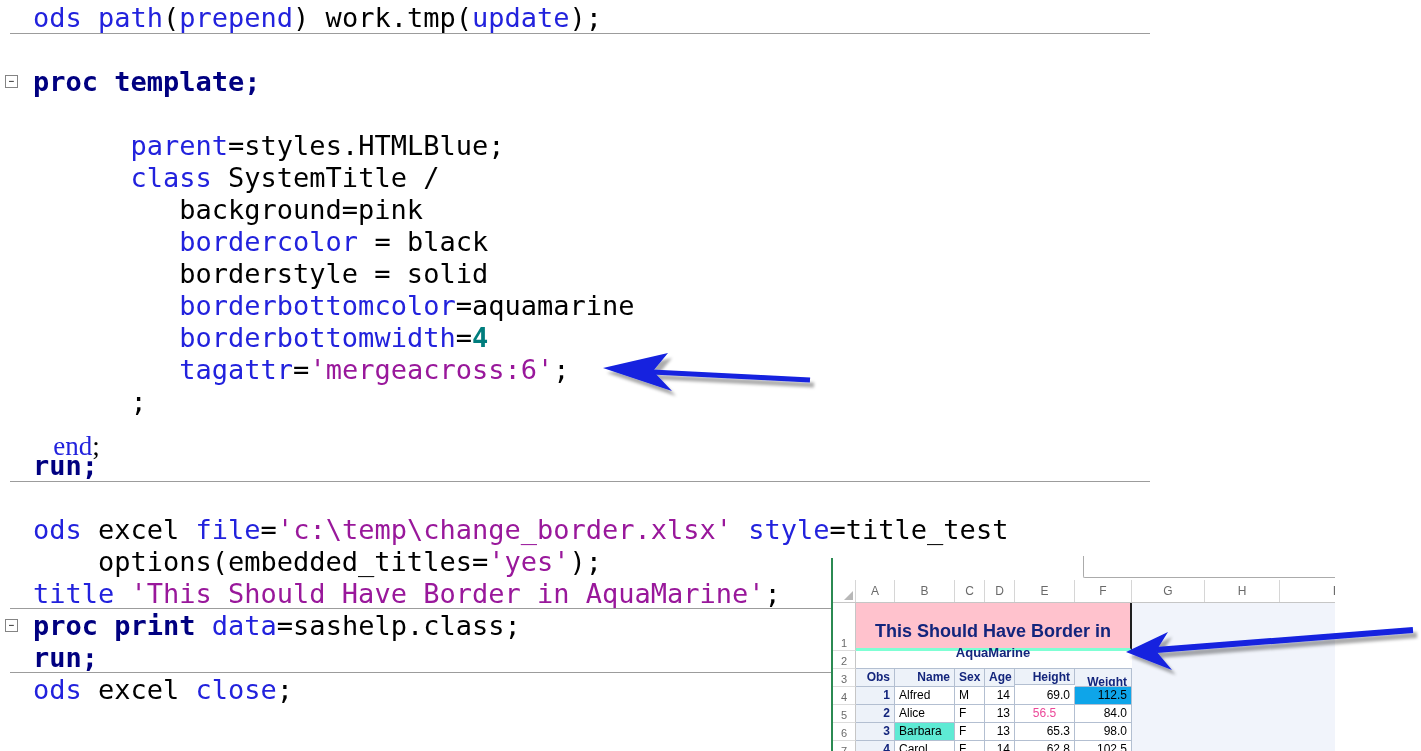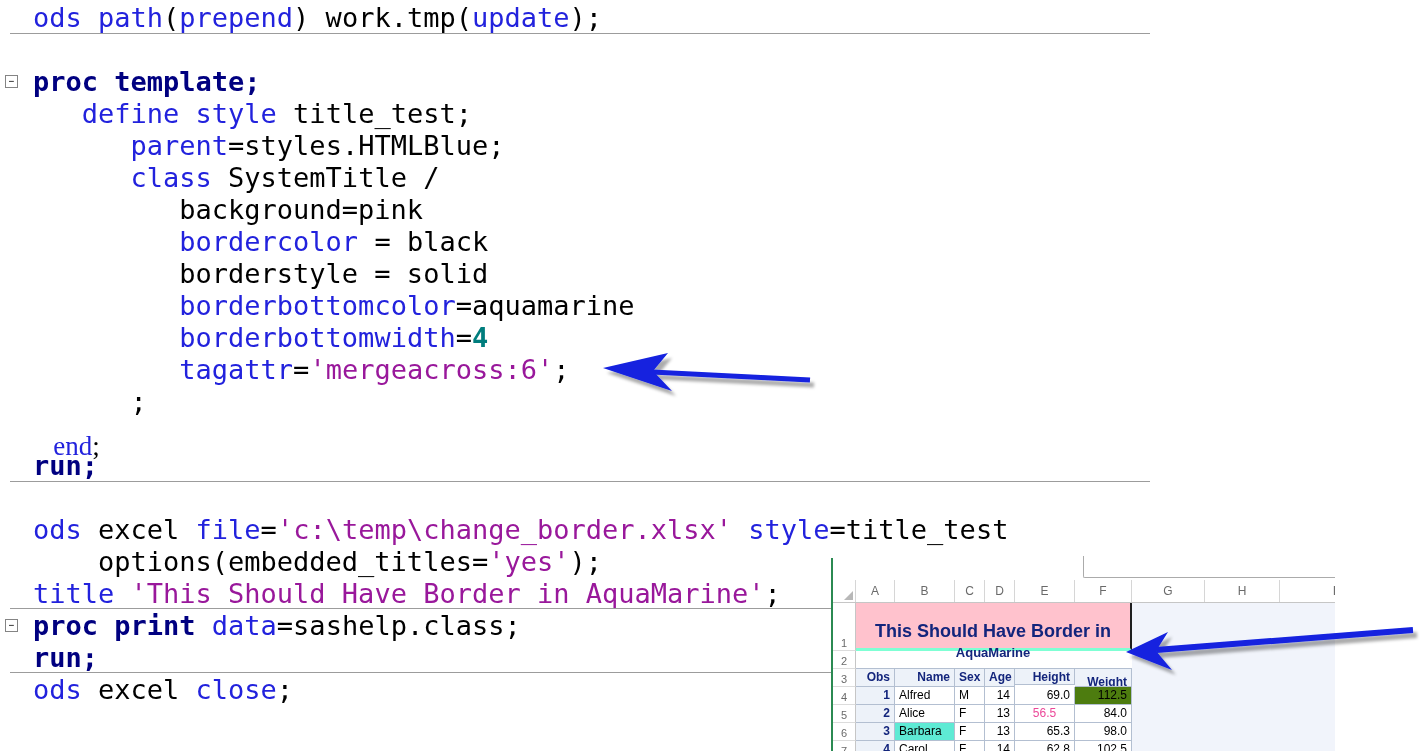--- a/index.html
+++ b/index.html
@@ -12,21 +12,20 @@
   #arrows{position:absolute;left:0;top:0;pointer-events:none;}
 </style>
 </head>
 <body>
 
 <div id="canvas">
   <div id="code">
       <div style="position: absolute; left: 33px; top: 2px; height: 32px; line-height: 32px; white-space: pre;"><span style="color: rgb(34, 34, 221);">ods path</span><span style="color: rgb(0, 0, 0);">(</span><span style="color: rgb(34, 34, 221);">prepend</span><span style="color: rgb(0, 0, 0);">) work.tmp(</span><span style="color: rgb(34, 34, 221);">update</span><span style="color: rgb(0, 0, 0);">);</span></div>
       <div style="position: absolute; left: 33px; top: 66px; height: 32px; line-height: 32px; white-space: pre;"><span style="color: rgb(0, 0, 128); font-weight: bold;">proc template;</span></div>
       <div style="position: absolute; left: 5px; top: 75px; width: 11px; height: 11px; border: 1px solid rgb(132, 132, 132); background: rgb(255, 255, 255); font: bold 9px / 10px &quot;DejaVu Sans Mono&quot;, monospace; text-align: center; color: rgb(68, 68, 68);">−</div>
-      <div style="position: absolute; left: 33px; top: 98px; height: 32px; line-height: 32px; white-space: pre;"><span style="color: rgb(0, 0, 0);">   </span><span style="color: rgb(34, 34, 221);">define style</span><span style="color: rgb(0, 0, 0);"> title_test;</span></div>
       <div style="position: absolute; left: 33px; top: 130px; height: 32px; line-height: 32px; white-space: pre;"><span style="color: rgb(0, 0, 0);">      </span><span style="color: rgb(34, 34, 221);">parent</span><span style="color: rgb(0, 0, 0);">=styles.HTMLBlue;</span></div>
       <div style="position: absolute; left: 33px; top: 162px; height: 32px; line-height: 32px; white-space: pre;"><span style="color: rgb(0, 0, 0);">      </span><span style="color: rgb(34, 34, 221);">class</span><span style="color: rgb(0, 0, 0);"> SystemTitle /</span></div>
       <div style="position: absolute; left: 33px; top: 194px; height: 32px; line-height: 32px; white-space: pre;"><span style="color: rgb(0, 0, 0);">         background=pink</span></div>
       <div style="position: absolute; left: 33px; top: 226px; height: 32px; line-height: 32px; white-space: pre;"><span style="color: rgb(0, 0, 0);">         </span><span style="color: rgb(34, 34, 221);">bordercolor</span><span style="color: rgb(0, 0, 0);"> = black</span></div>
       <div style="position: absolute; left: 33px; top: 258px; height: 32px; line-height: 32px; white-space: pre;"><span style="color: rgb(0, 0, 0);">         borderstyle = solid</span></div>
       <div style="position: absolute; left: 33px; top: 290px; height: 32px; line-height: 32px; white-space: pre;"><span style="color: rgb(0, 0, 0);">         </span><span style="color: rgb(34, 34, 221);">borderbottomcolor</span><span style="color: rgb(0, 0, 0);">=aquamarine</span></div>
       <div style="position: absolute; left: 33px; top: 322px; height: 32px; line-height: 32px; white-space: pre;"><span style="color: rgb(0, 0, 0);">         </span><span style="color: rgb(34, 34, 221);">borderbottomwidth</span><span style="color: rgb(0, 0, 0);">=</span><span style="color: rgb(0, 125, 125); font-weight: bold;">4</span></div>
       <div style="position: absolute; left: 33px; top: 354px; height: 32px; line-height: 32px; white-space: pre;"><span style="color: rgb(0, 0, 0);">         </span><span style="color: rgb(34, 34, 221);">tagattr</span><span style="color: rgb(0, 0, 0);">=</span><span style="color: rgb(153, 24, 155);">'mergeacross:6'</span><span style="color: rgb(0, 0, 0);">;</span></div>
       <div style="position: absolute; left: 33px; top: 386px; height: 32px; line-height: 32px; white-space: pre;"><span style="color: rgb(0, 0, 0);">      ;</span></div>
       <div style="position: absolute; left: 33px; top: 430px; height: 32px; line-height: 32px; white-space: pre; font-family: Liberation Serif, serif;"><span style="color: rgb(0, 0, 0);">   </span><span style="color: rgb(34, 34, 221);">end</span><span style="color: rgb(0, 0, 0);">;</span></div>
@@ -77,21 +76,21 @@
       <div style="position: absolute; left: 62px; top: 113px; width: 60px; height: 18px; box-sizing: border-box; border-right: 1px solid rgb(179, 191, 209); border-bottom: 1px solid rgb(179, 191, 209); background: rgb(237, 242, 249); color: rgb(19, 37, 124); font-weight: bold; font-size: 12px; line-height: 16px; text-align: right; padding: 0px 4px; overflow: hidden;">Name</div>
       <div style="position: absolute; left: 122px; top: 113px; width: 30px; height: 18px; box-sizing: border-box; border-right: 1px solid rgb(179, 191, 209); border-bottom: 1px solid rgb(179, 191, 209); background: rgb(237, 242, 249); color: rgb(19, 37, 124); font-weight: bold; font-size: 12px; line-height: 16px; text-align: right; padding: 0px 4px; overflow: hidden;">Sex</div>
       <div style="position: absolute; left: 152px; top: 113px; width: 30px; height: 18px; box-sizing: border-box; border-right: 1px solid rgb(179, 191, 209); border-bottom: 1px solid rgb(179, 191, 209); background: rgb(237, 242, 249); color: rgb(19, 37, 124); font-weight: bold; font-size: 12px; line-height: 16px; text-align: right; padding: 0px 4px; overflow: hidden;">Age</div>
       <div style="position: absolute; left: 182px; top: 113px; width: 60px; height: 16px; box-sizing: border-box; border-right: 1px solid rgb(179, 191, 209); border-bottom: 1px solid rgb(179, 191, 209); background: rgb(237, 242, 249); color: rgb(19, 37, 124); font-weight: bold; font-size: 12px; line-height: 16px; text-align: right; padding: 0px 4px; overflow: hidden;">Height</div>
       <div style="position: absolute; left: 242px; top: 113px; width: 57px; height: 18px; box-sizing: border-box; border-right: 1px solid rgb(179, 191, 209); border-bottom: 1px solid rgb(179, 191, 209); background: rgb(237, 242, 249); color: rgb(19, 37, 124); font-weight: bold; font-size: 12px; line-height: 16px; text-align: right; padding: 5px 4px; overflow: hidden;">Weight</div>
       <div style="position: absolute; left: 23px; top: 131px; width: 39px; height: 18px; box-sizing: border-box; border-right: 1px solid rgb(179, 191, 209); border-bottom: 1px solid rgb(179, 191, 209); background: rgb(237, 242, 249); color: rgb(19, 37, 124); font-weight: bold; font-size: 12px; line-height: 16px; text-align: right; padding: 0px 4px; overflow: hidden;">1</div>
       <div style="position: absolute; left: 62px; top: 131px; width: 60px; height: 18px; box-sizing: border-box; border-right: 1px solid rgb(179, 191, 209); border-bottom: 1px solid rgb(179, 191, 209); background: rgb(255, 255, 255); color: rgb(0, 0, 0); font-size: 12px; line-height: 16px; text-align: left; padding: 0px 4px; overflow: hidden;">Alfred</div>
       <div style="position: absolute; left: 122px; top: 131px; width: 30px; height: 18px; box-sizing: border-box; border-right: 1px solid rgb(179, 191, 209); border-bottom: 1px solid rgb(179, 191, 209); background: rgb(255, 255, 255); color: rgb(0, 0, 0); font-size: 12px; line-height: 16px; text-align: left; padding: 0px 4px; overflow: hidden;">M</div>
       <div style="position: absolute; left: 152px; top: 131px; width: 30px; height: 18px; box-sizing: border-box; border-right: 1px solid rgb(179, 191, 209); border-bottom: 1px solid rgb(179, 191, 209); background: rgb(255, 255, 255); color: rgb(0, 0, 0); font-size: 12px; line-height: 16px; text-align: right; padding: 0px 4px; overflow: hidden;">14</div>
       <div style="position: absolute; left: 182px; top: 131px; width: 60px; height: 18px; box-sizing: border-box; border-right: 1px solid rgb(179, 191, 209); border-bottom: 1px solid rgb(179, 191, 209); background: rgb(255, 255, 255); color: rgb(0, 0, 0); font-size: 12px; line-height: 16px; text-align: right; padding: 0px 4px; overflow: hidden;">69.0</div>
-      <div style="position: absolute; left: 242px; top: 131px; width: 57px; height: 18px; box-sizing: border-box; border-right: 1px solid rgb(179, 191, 209); border-bottom: 1px solid rgb(179, 191, 209); background: #4d7c0f; color: rgb(0, 0, 0); font-size: 12px; line-height: 16px; text-align: right; padding: 0px 4px; overflow: hidden;">112.5</div>
+      <div style="position: absolute; left: 242px; top: 131px; width: 57px; height: 18px; box-sizing: border-box; border-right: 1px solid rgb(179, 191, 209); border-bottom: 1px solid rgb(179, 191, 209); background: #0ea5e9; color: rgb(0, 0, 0); font-size: 12px; line-height: 16px; text-align: right; padding: 0px 4px; overflow: hidden;">112.5</div>
       <div style="position: absolute; left: 23px; top: 149px; width: 39px; height: 18px; box-sizing: border-box; border-right: 1px solid rgb(179, 191, 209); border-bottom: 1px solid rgb(179, 191, 209); background: rgb(237, 242, 249); color: rgb(19, 37, 124); font-weight: bold; font-size: 12px; line-height: 16px; text-align: right; padding: 0px 4px; overflow: hidden;">2</div>
       <div style="position: absolute; left: 62px; top: 149px; width: 60px; height: 18px; box-sizing: border-box; border-right: 1px solid rgb(179, 191, 209); border-bottom: 1px solid rgb(179, 191, 209); background: rgb(255, 255, 255); color: rgb(0, 0, 0); font-size: 12px; line-height: 16px; text-align: left; padding: 0px 4px; overflow: hidden;">Alice</div>
       <div style="position: absolute; left: 122px; top: 149px; width: 30px; height: 18px; box-sizing: border-box; border-right: 1px solid rgb(179, 191, 209); border-bottom: 1px solid rgb(179, 191, 209); background: rgb(255, 255, 255); color: rgb(0, 0, 0); font-size: 12px; line-height: 16px; text-align: left; padding: 0px 4px; overflow: hidden;">F</div>
       <div style="position: absolute; left: 152px; top: 149px; width: 30px; height: 18px; box-sizing: border-box; border-right: 1px solid rgb(179, 191, 209); border-bottom: 1px solid rgb(179, 191, 209); background: rgb(255, 255, 255); color: rgb(0, 0, 0); font-size: 12px; line-height: 16px; text-align: right; padding: 0px 4px; overflow: hidden;">13</div>
       <div style="position: absolute; left: 182px; top: 149px; width: 60px; height: 18px; box-sizing: border-box; border-right: 1px solid rgb(179, 191, 209); border-bottom: 1px solid rgb(179, 191, 209); background: rgb(255, 255, 255); color: #ec4899; font-size: 12px; line-height: 16px; text-align: center; padding: 0px 4px; overflow: hidden;">56.5</div>
       <div style="position: absolute; left: 242px; top: 149px; width: 57px; height: 18px; box-sizing: border-box; border-right: 1px solid rgb(179, 191, 209); border-bottom: 1px solid rgb(179, 191, 209); background: rgb(255, 255, 255); color: rgb(0, 0, 0); font-size: 12px; line-height: 16px; text-align: right; padding: 0px 4px; overflow: hidden;">84.0</div>
       <div style="position: absolute; left: 23px; top: 167px; width: 39px; height: 18px; box-sizing: border-box; border-right: 1px solid rgb(179, 191, 209); border-bottom: 1px solid rgb(179, 191, 209); background: rgb(237, 242, 249); color: rgb(19, 37, 124); font-weight: bold; font-size: 12px; line-height: 16px; text-align: right; padding: 0px 4px; overflow: hidden;">3</div>
       <div style="position: absolute; left: 62px; top: 167px; width: 60px; height: 18px; box-sizing: border-box; border-right: 1px solid rgb(179, 191, 209); border-bottom: 1px solid rgb(179, 191, 209); background: #5eead4; color: rgb(0, 0, 0); font-size: 12px; line-height: 16px; text-align: left; padding: 0px 4px; overflow: hidden;">Barbara</div>
       <div style="position: absolute; left: 122px; top: 167px; width: 30px; height: 18px; box-sizing: border-box; border-right: 1px solid rgb(179, 191, 209); border-bottom: 1px solid rgb(179, 191, 209); background: rgb(255, 255, 255); color: rgb(0, 0, 0); font-size: 12px; line-height: 16px; text-align: left; padding: 0px 4px; overflow: hidden;">F</div>
       <div style="position: absolute; left: 152px; top: 167px; width: 30px; height: 18px; box-sizing: border-box; border-right: 1px solid rgb(179, 191, 209); border-bottom: 1px solid rgb(179, 191, 209); background: rgb(255, 255, 255); color: rgb(0, 0, 0); font-size: 12px; line-height: 16px; text-align: right; padding: 0px 4px; overflow: hidden;">13</div>

